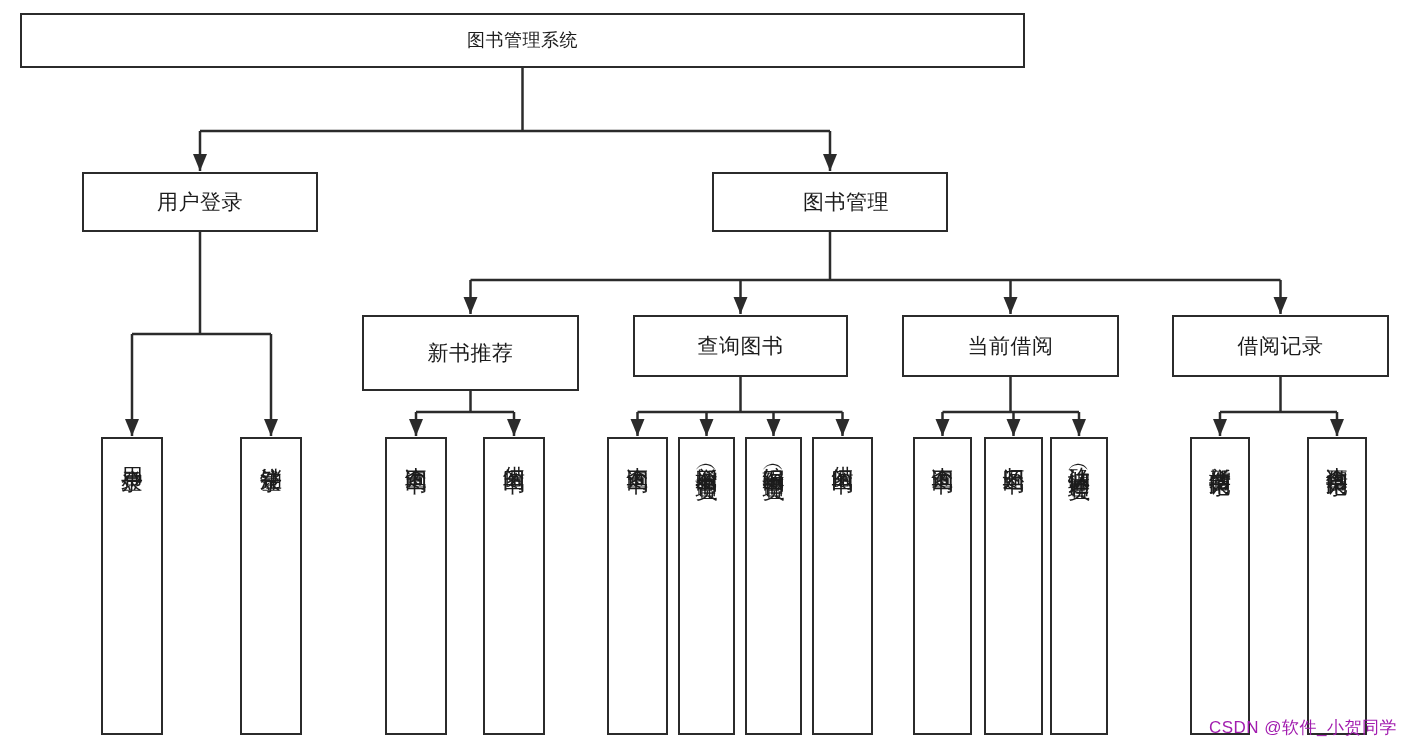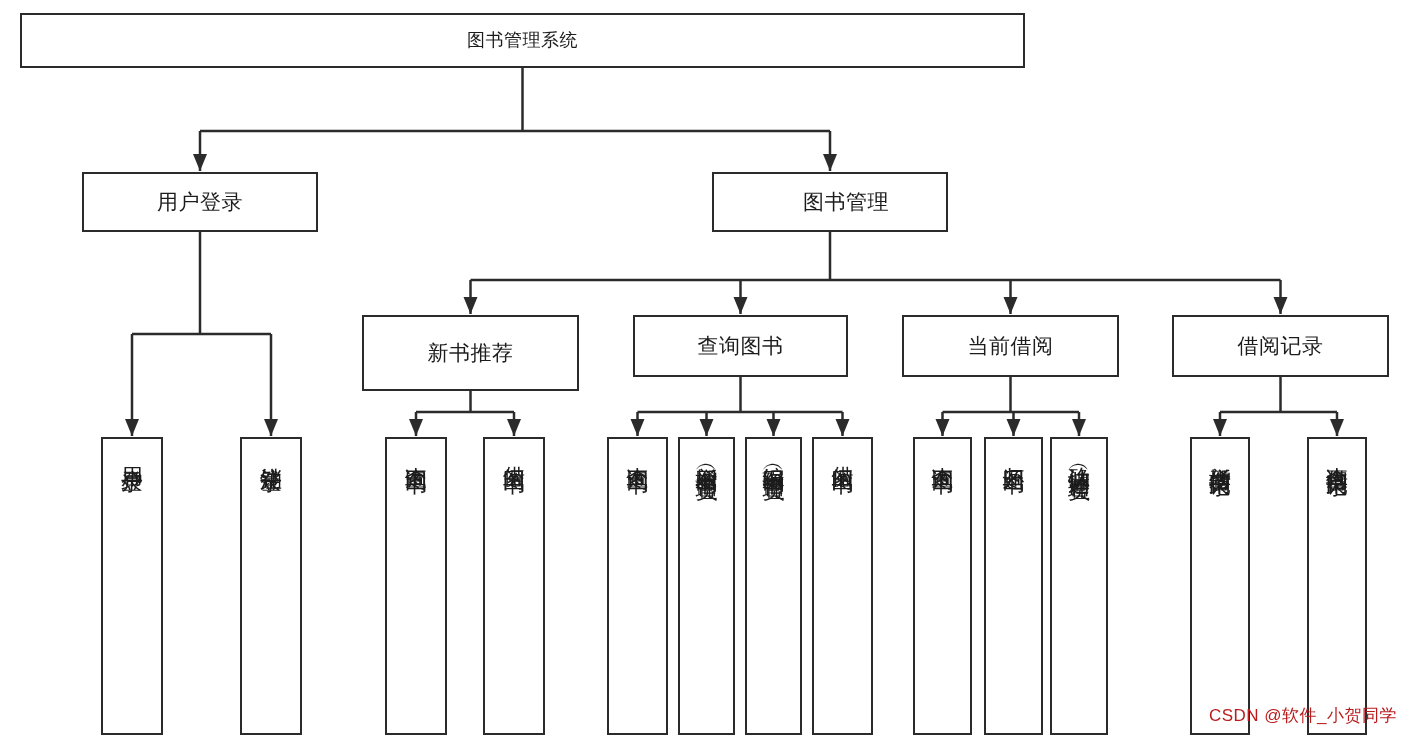--- a/index.html
+++ b/index.html
@@ -60,23 +60,23 @@
     text-orientation: upright;
     font-size: 22px;
     line-height: 1.18;
     letter-spacing: 2px;
     white-space: normal;
     max-height: 270px;
   }
   #watermark {
     position: absolute;
     right: 8px;
-    bottom: 20px;
+    bottom: 8px;
     font-size: 17px;
-    color: #b91c1c;
+    color: #a21caf;
     letter-spacing: 0.5px;
     z-index: 6;
     white-space: nowrap;
     user-select: none;
   }
 </style>
 </head>
 <body>
 
 <div id="diagram-canvas">

